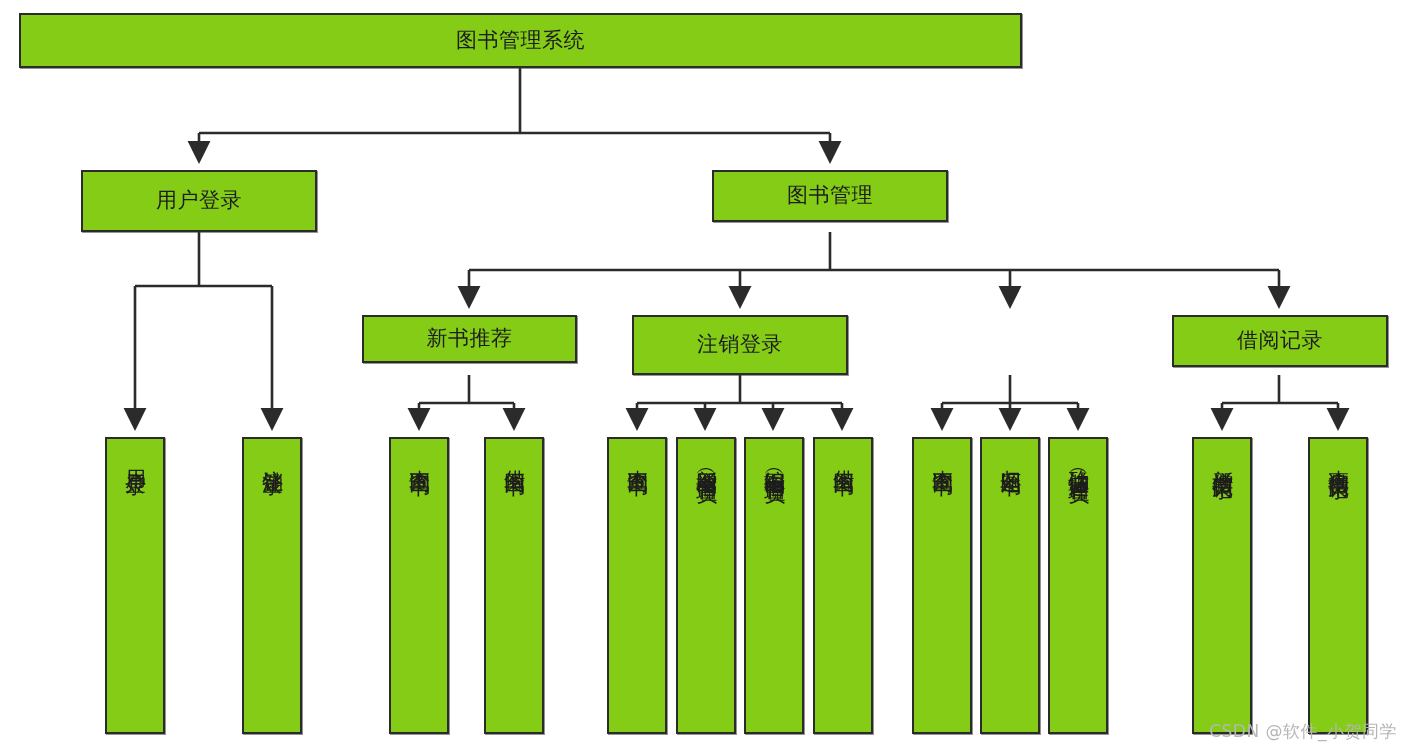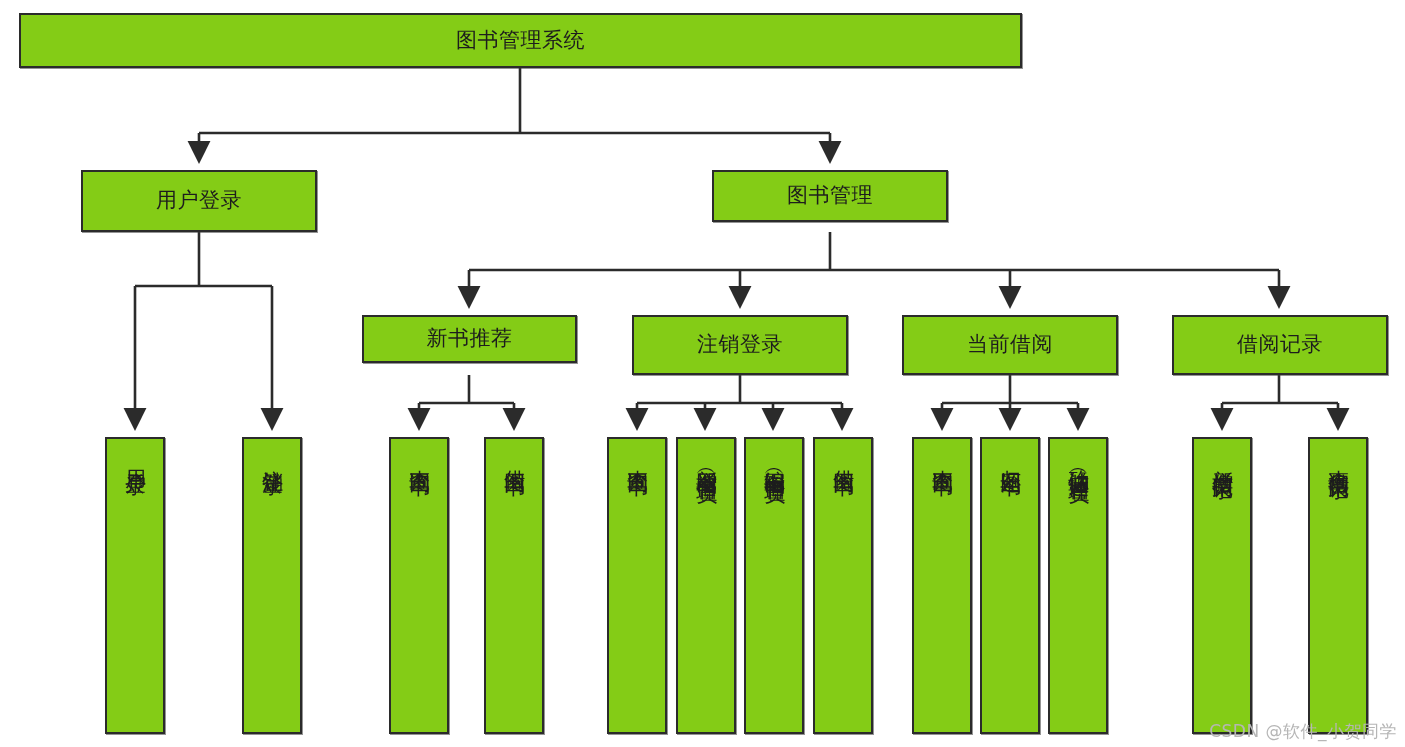--- a/index.html
+++ b/index.html
@@ -140,25 +140,22 @@
   </div>
 
   <div class="node horizontal" style="left:362px; top:315px; width:215px; height:48px;">
     <span class="node-label">新书推荐</span>
   </div>
 
   <div class="node horizontal" style="left:632px; top:315px; width:216px; height:60px;">
     <span class="node-label">注销登录</span>
   </div>
 
-  <div class="node horizontal" style="left:902px; top:315px; width:216px; height:60px;">
-    <span class="node-label">当前借阅</span>
-  </div>
-
-  <div class="node horizontal" style="left:1172px; top:315px; width:216px; height:60px;">
+
+  <div class="node horizontal" style="left:1172px; top:315px; width:216px; height:52px;">
     <span class="node-label">借阅记录</span>
   </div>
 
   <div class="node vertical" style="left:105px; top:437px; width:60px; height:297px;">
     <span class="node-label">用户登录</span>
   </div>
 
   <div class="node vertical" style="left:242px; top:437px; width:60px; height:297px;">
     <span class="node-label">注销登录</span>
   </div>

